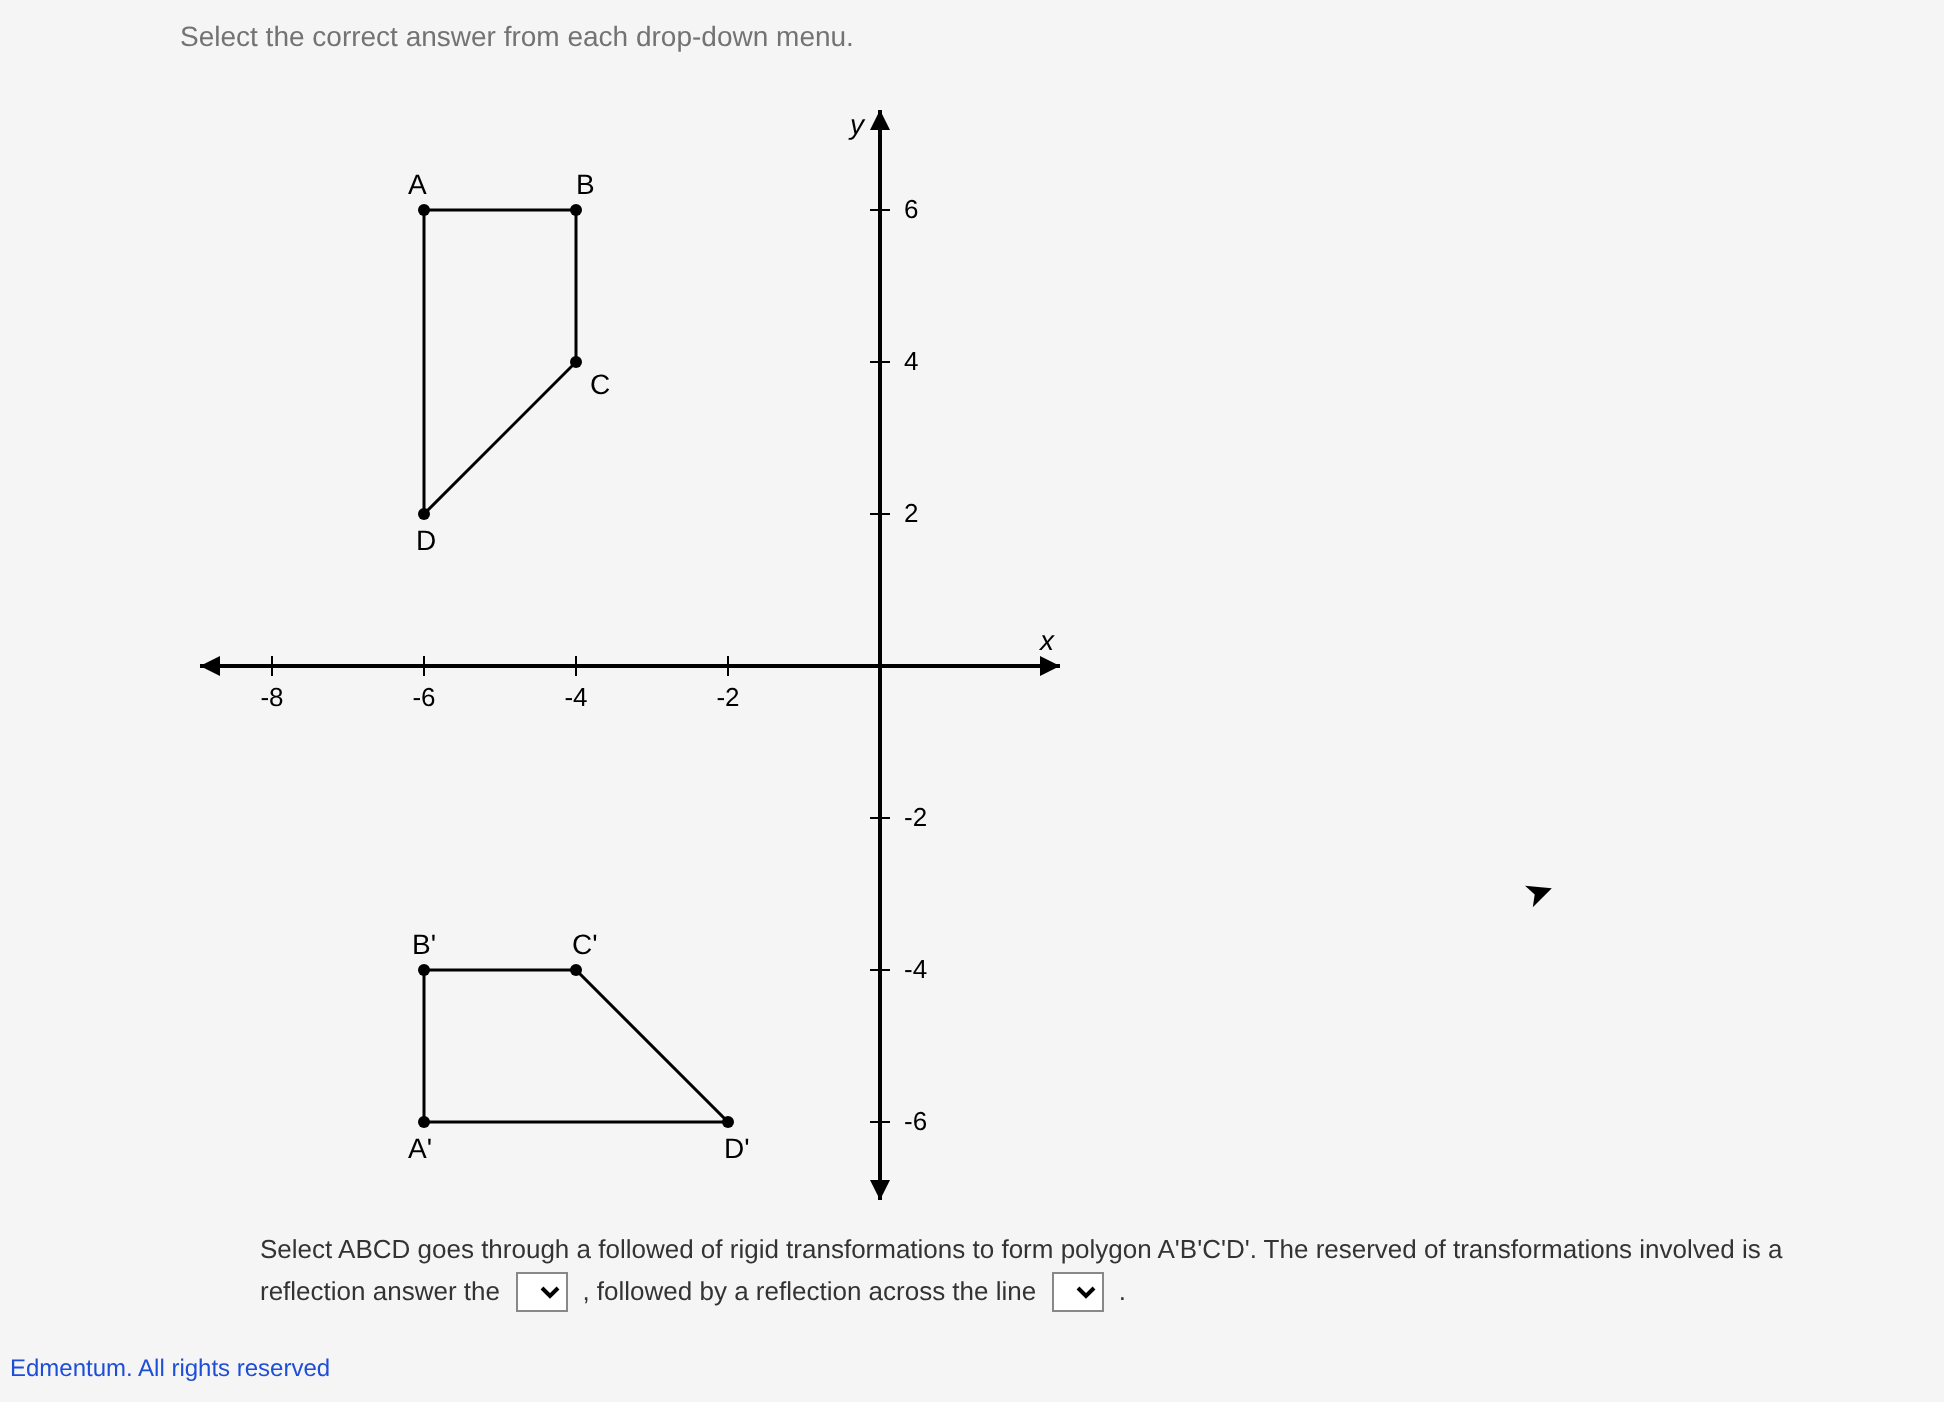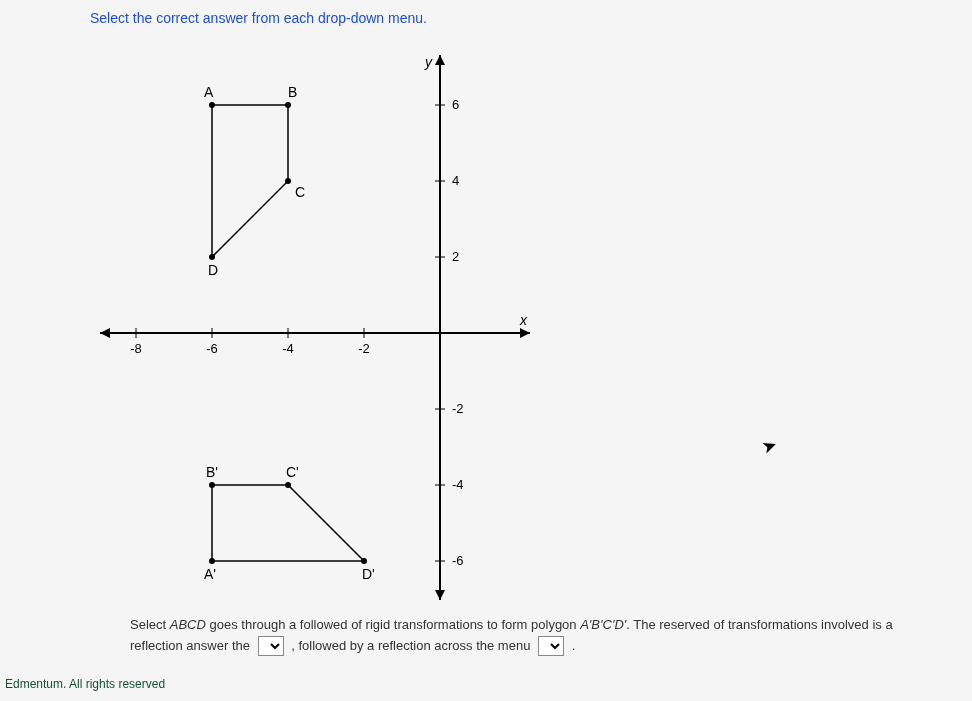--- a/index.html
+++ b/index.html
@@ -10,53 +10,53 @@
       height: 701px;
       position: relative;
       font-size: 14px;
       color: #333;
     }
     .instruction {
       position: absolute;
       top: 10px;
       left: 90px;
       font-size: 14px;
-      color: #1d4ed8;
+      color: #737373;
     }
     .graph-container {
       position: absolute;
       top: 45px;
       left: 90px;
       width: 450px;
       height: 560px;
     }
     .question {
       position: absolute;
       top: 615px;
       left: 130px;
       right: 20px;
       font-size: 13px;
       color: #333;
       line-height: 1.6;
     }
-    .italic { font-style: italic; }
+    .italic { }
     select.dropdown {
       border: 1px solid #888;
       background: #fff;
       font-size: 12px;
       padding: 1px 2px;
       margin: 0 4px;
       vertical-align: middle;
     }
     .footer {
       position: absolute;
       bottom: 10px;
       left: 5px;
       font-size: 12px;
-      color: #14532d;
+      color: #1d4ed8;
     }
     .cursor-arrow {
       position: absolute;
       right: 195px;
       top: 435px;
       font-size: 18px;
       color: #000;
       transform: rotate(-20deg);
     }
   </style>
@@ -124,20 +124,20 @@
     <text x="116" y="432" font-size="14">B'</text>
     <text x="196" y="432" font-size="14">C'</text>
     <text x="272" y="534" font-size="14">D'</text>
   </svg>
 </div>
 
 <div class="question">
   <span>Select </span><span class="italic">ABCD</span><span> goes through a followed of rigid transformations to form polygon </span><span class="italic">A'B'C'D'</span><span>. The reserved of transformations involved is a</span><br>
   <span>reflection answer the </span>
   <select class="dropdown"><option></option></select>
-  <span> , followed by a reflection across the menu </span>
+  <span> , followed by a reflection across the line </span>
   <select class="dropdown"><option></option></select>
   <span>.</span>
 </div>
 
 <div class="cursor-arrow">➤</div>
 
 <div class="footer">Edmentum. All rights reserved</div>
 
 </body></html>

